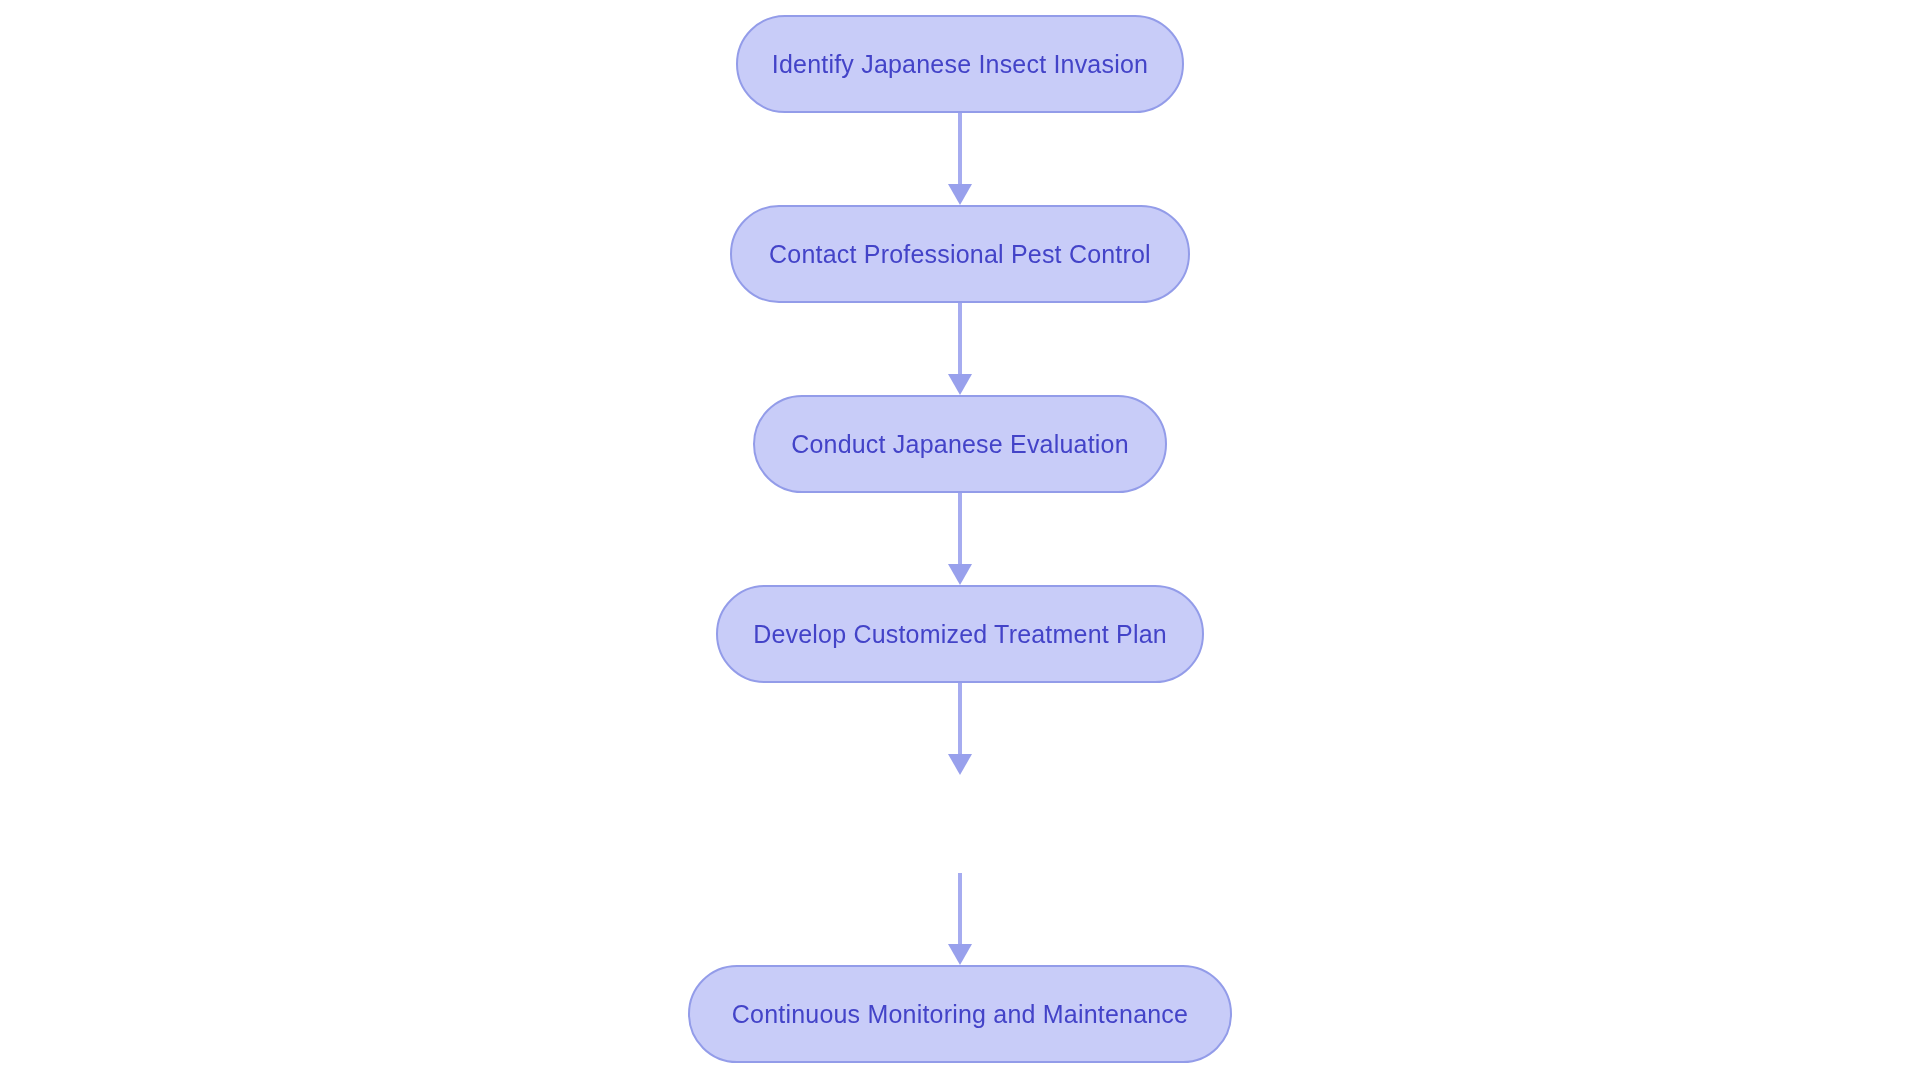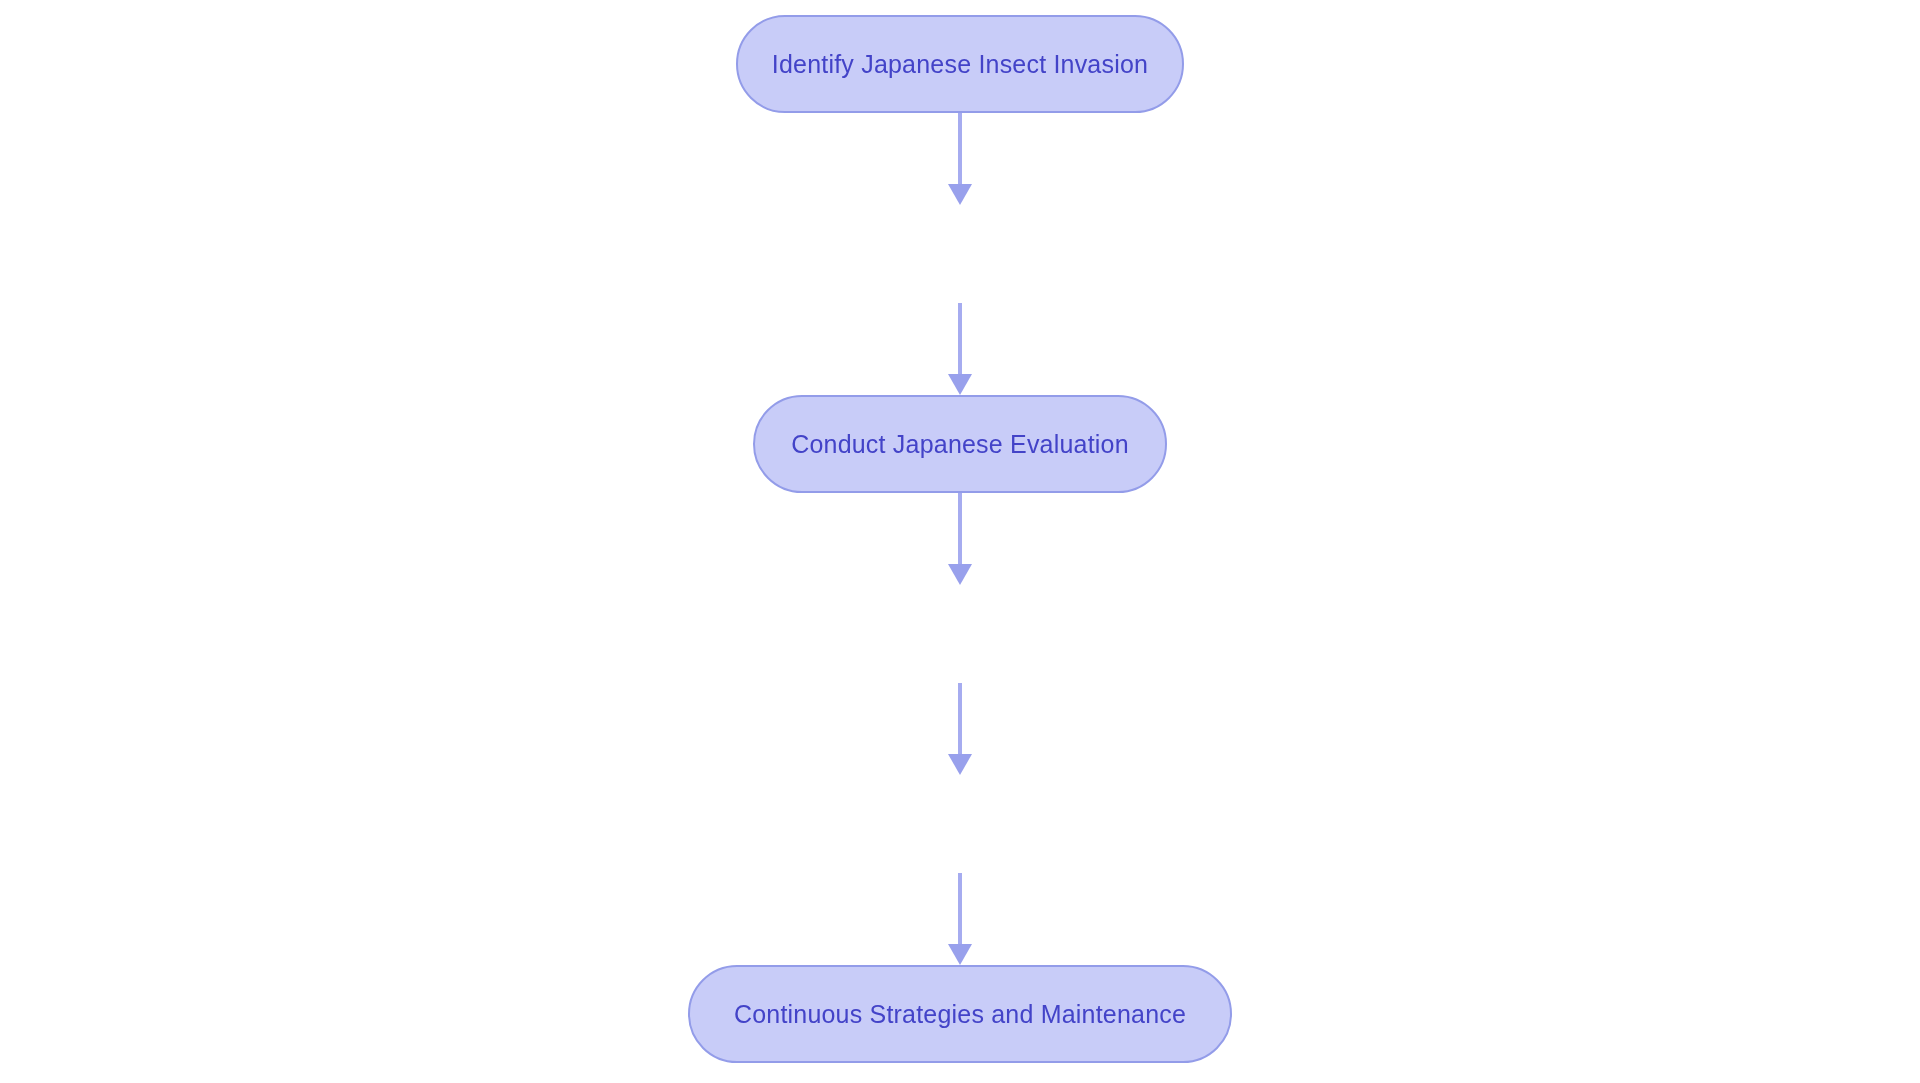--- a/index.html
+++ b/index.html
@@ -73,44 +73,50 @@
 
   <div class="node node-1">
     <span class="node-label">Identify Japanese Insect Invasion</span>
   </div>
 
   <div class="arrow arrow-1">
     <div class="arrow-line"></div>
     <div class="arrow-head"></div>
   </div>
 
+  <div class="node node-2">
+    <span class="node-label">Contact Professional Pest Control</span>
+  </div>
 
   <div class="arrow arrow-2">
     <div class="arrow-line"></div>
     <div class="arrow-head"></div>
   </div>
 
   <div class="node node-3">
     <span class="node-label">Conduct Japanese Evaluation</span>
   </div>
 
   <div class="arrow arrow-3">
     <div class="arrow-line"></div>
     <div class="arrow-head"></div>
   </div>
 
+  <div class="node node-4">
+    <span class="node-label">Develop Customized Treatment Plan</span>
+  </div>
 
   <div class="arrow arrow-4">
     <div class="arrow-line"></div>
     <div class="arrow-head"></div>
   </div>
 
 
   <div class="arrow arrow-5">
     <div class="arrow-line"></div>
     <div class="arrow-head"></div>
   </div>
 
   <div class="node node-6">
-    <span class="node-label">Continuous Strategies and Maintenance</span>
+    <span class="node-label">Continuous Monitoring and Maintenance</span>
   </div>
 
 </div>
 
 </body></html>

